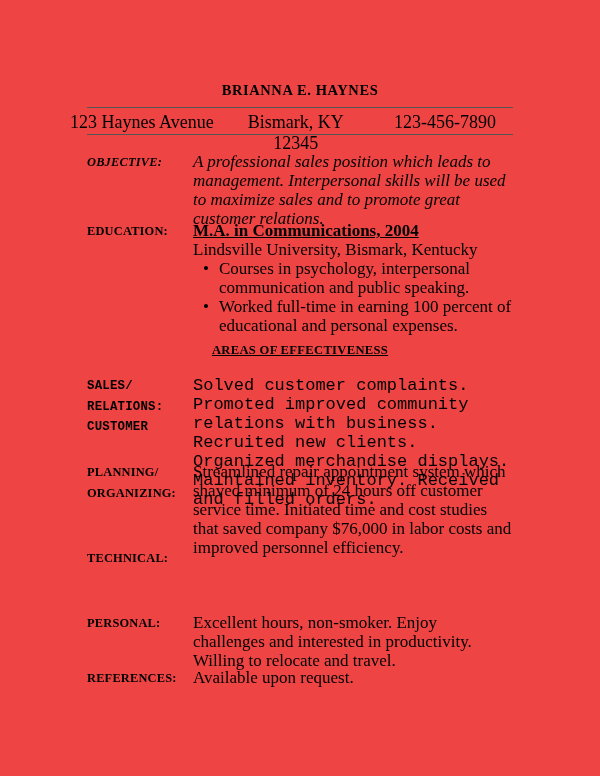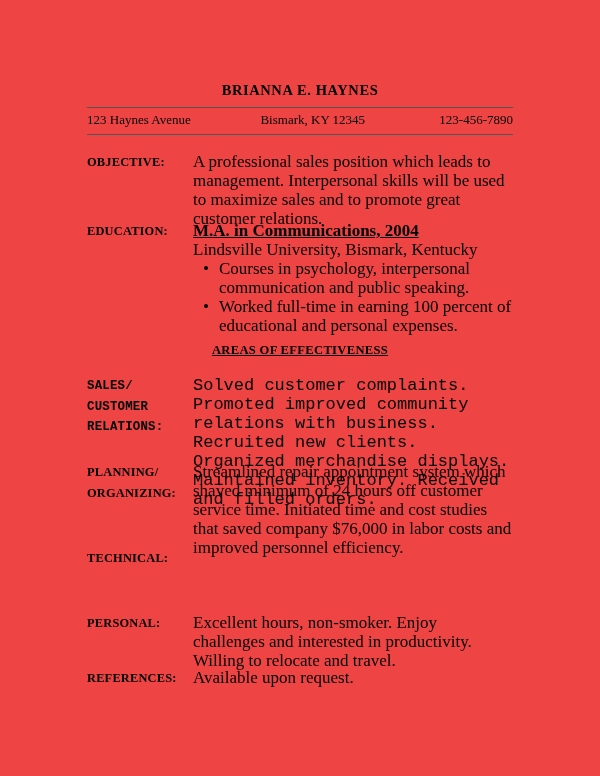--- a/index.html
+++ b/index.html
@@ -43,25 +43,25 @@
     left: 87px;
     width: 426px;
     height: 0;
     border-top: 1px solid #555555;
   }
   .rule-top { top: 107px; }
   .rule-bottom { top: 134px; }
 
   .contact-row {
     position: absolute;
-    left: 87px;
+    left: 70px;
     top: 112px;
     width: 426px;
     display: flex;
-    font-size: 13px;
+    font-size: 18px;
   }
   .contact-left  { flex: 0 0 37%; text-align: left; }
   .contact-mid   { flex: 0 0 32%; text-align: center; }
   .contact-right { flex: 1 1 auto; text-align: right; }
 
   
   .section {
     position: absolute;
     left: 87px;
     width: 426px;
@@ -114,21 +114,21 @@
     top: 343px;
     width: 426px;
     text-align: center;
     font-size: 12.6px;
     font-weight: bold;
     text-decoration: underline;
     letter-spacing: 0.3px;
   }
 
   
-  .sec-objective   { top: 152px; }
+  .sec-objective   { top: 152px; font-style: italic; }
   .sec-education   { top: 221px; }
   .sec-sales       { top: 376px; font-family: Liberation Mono, monospace; }
   .sec-planning    { top: 462px; }
   .sec-technical   { top: 548px; }
   .sec-personal    { top: 613px; }
   .sec-references  { top: 668px; }
 </style>
 </head>
 <body>
 
@@ -163,22 +163,22 @@
         <li>Worked full-time in earning 100 percent of educational and personal expenses.</li>
       </ul>
     </div>
   </div>
 
   <div class="areas-heading">AREAS OF EFFECTIVENESS</div>
 
   <div class="section sec-sales">
     <div class="label-col">
       <span class="label-line">SALES/</span>
+      <span class="label-line">RELATIONS:</span>
       <span class="label-line">CUSTOMER</span>
-      <span class="label-line">RELATIONS:</span>
     </div>
     <div class="body-col">
       <p>Solved customer complaints. Promoted improved community relations with business. Recruited new clients. Organized merchandise displays. Maintained inventory. Received and filled orders.</p>
     </div>
   </div>
 
   <div class="section sec-planning">
     <div class="label-col">
       <span class="label-line">PLANNING/</span>
       <span class="label-line">ORGANIZING:</span>

